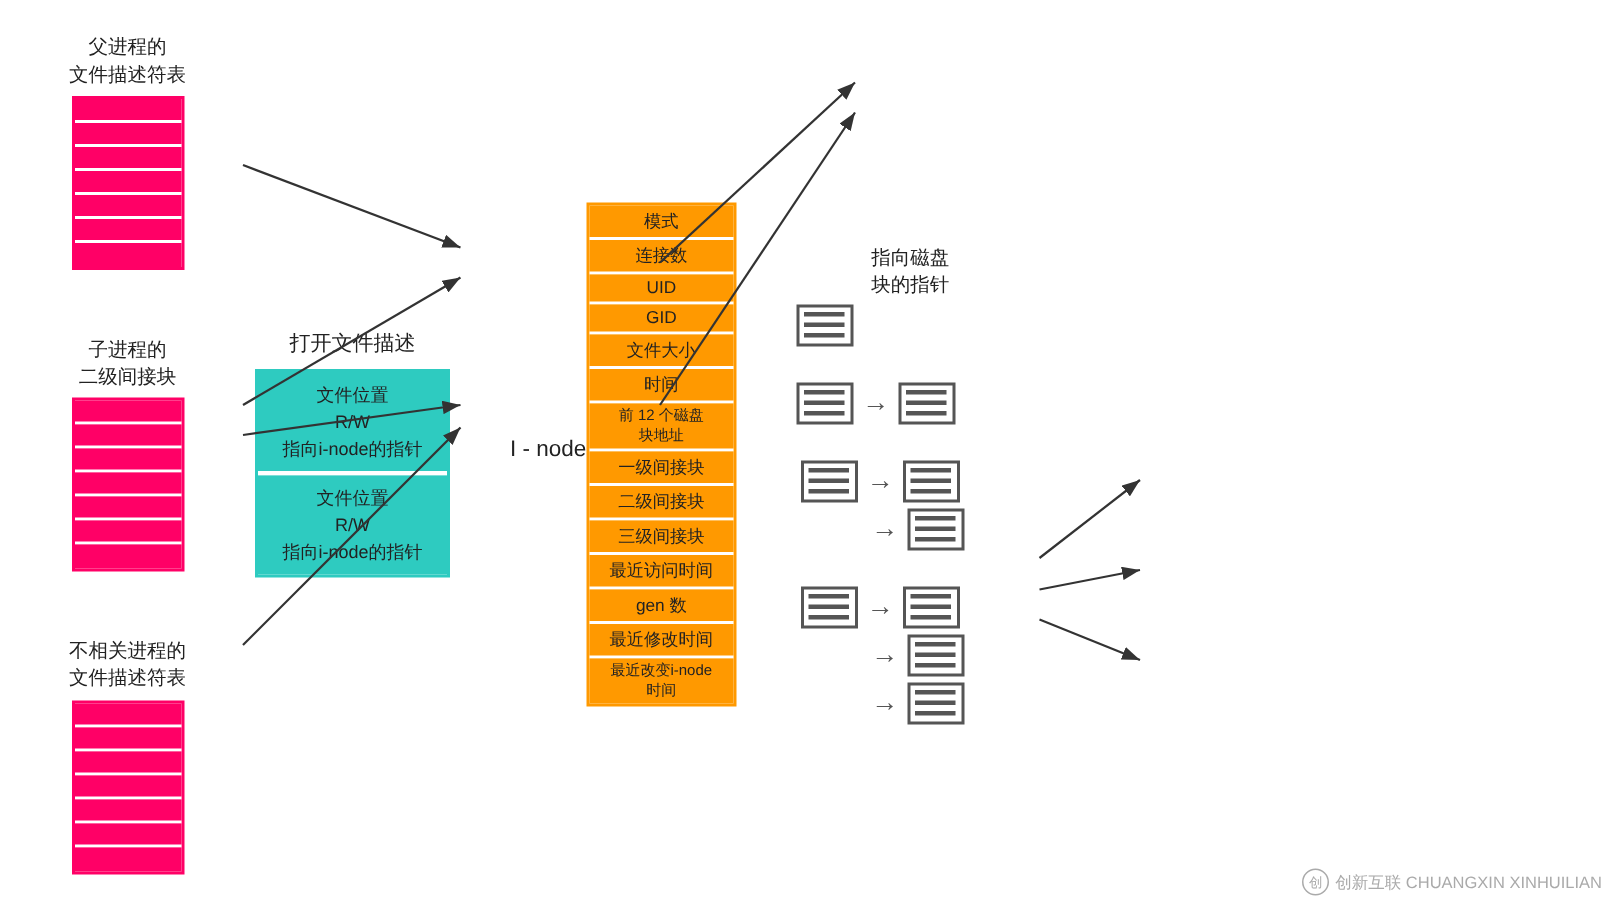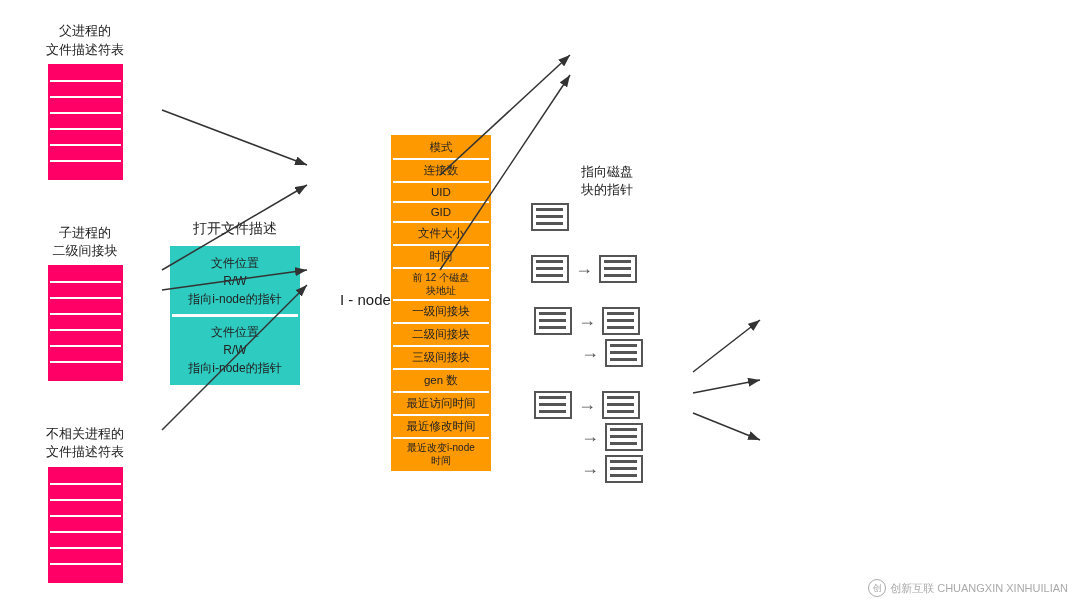--- a/index.html
+++ b/index.html
@@ -254,22 +254,22 @@
       <div class="inode-row">连接数</div>
       <div class="inode-row">UID</div>
       <div class="inode-row">GID</div>
       <div class="inode-row">文件大小</div>
       <div class="inode-row">时间</div>
       <div class="inode-row small-text" style="white-space:pre-line; line-height:1.3;">前 12 个磁盘
 块地址</div>
       <div class="inode-row">一级间接块</div>
       <div class="inode-row">二级间接块</div>
       <div class="inode-row">三级间接块</div>
+      <div class="inode-row">最近访问时间</div>
       <div class="inode-row">gen 数</div>
-      <div class="inode-row">最近访问时间</div>
       <div class="inode-row">最近修改时间</div>
       <div class="inode-row small-text" style="white-space:pre-line; line-height:1.3;">最近改变i-node
 时间</div>
     </div>
   </div>
 
   <div class="disk-col" id="disk-col" style="margin-left: 40px; margin-top: 80px;">
     <div style="font-size:13px; color:#222; position:absolute; top:-40px; left:50px;">指向磁盘块的指针</div>
 
     <div class="disk-block-group">

